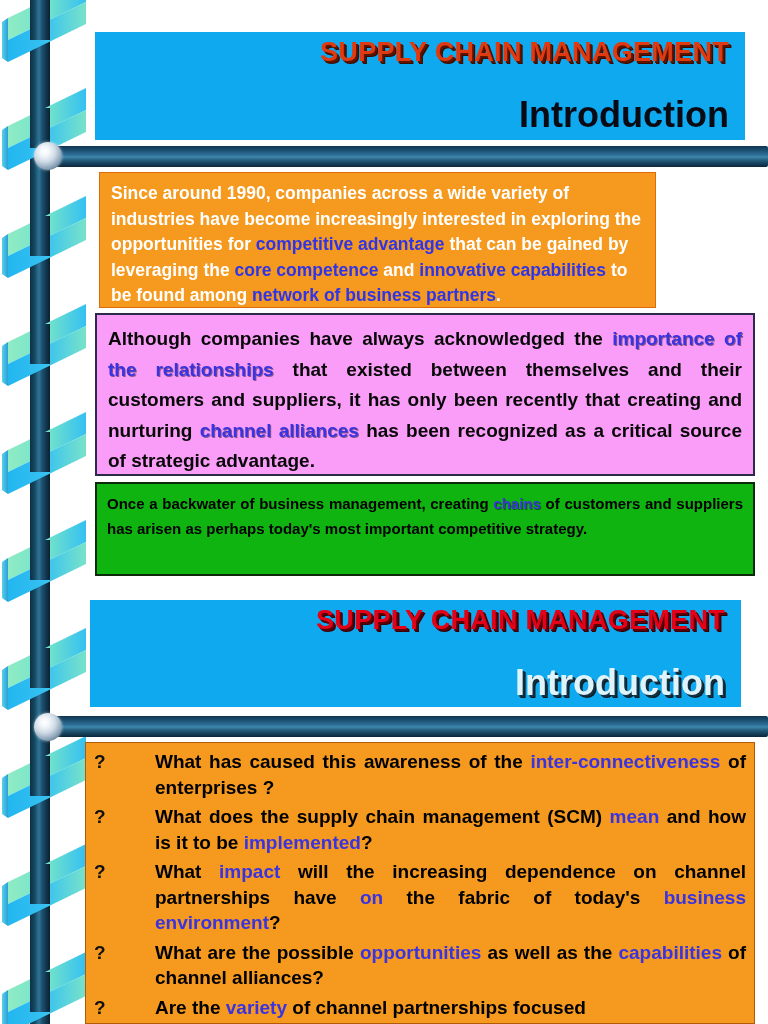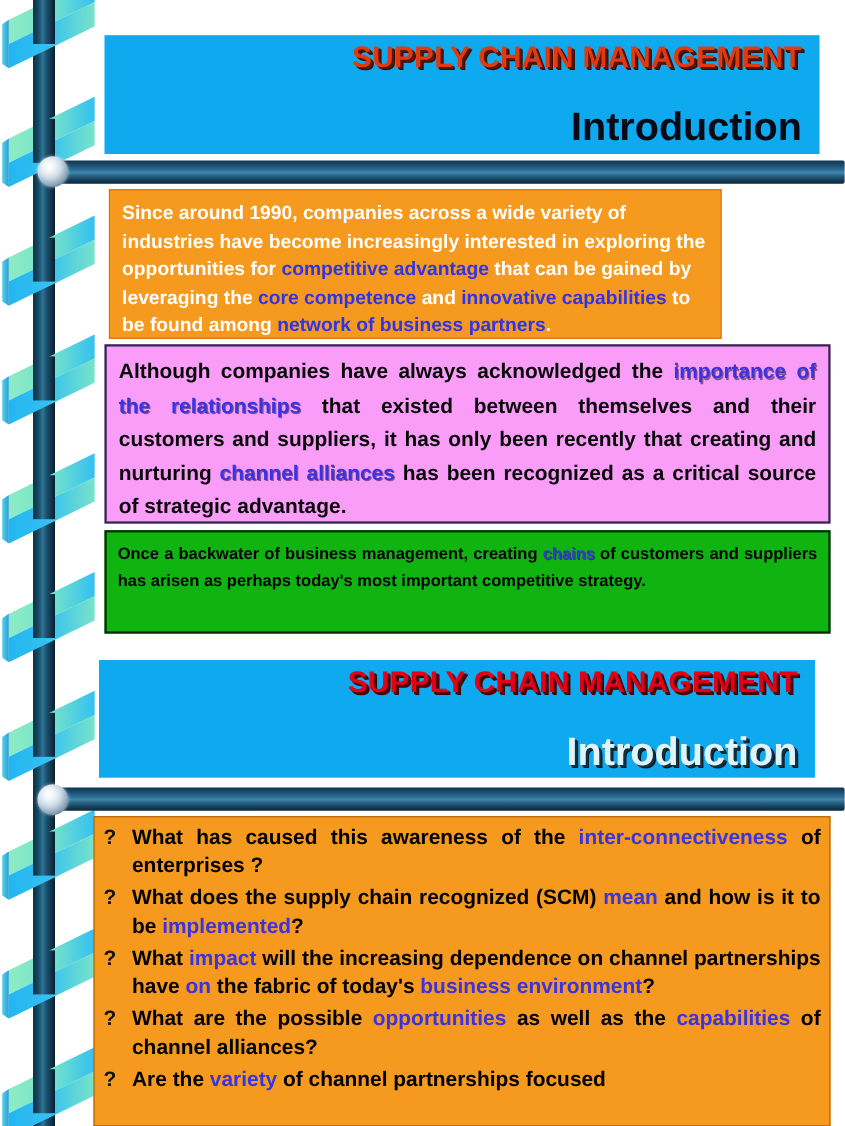--- a/index.html
+++ b/index.html
@@ -92,21 +92,21 @@
   .blue-w{color:#2f34e8;}
   .blue-k{color:#3a33e0;}
   .blue-ks{color:#3a33e0;text-shadow:1px 1px 0 rgba(0,0,0,.45);}
 
   
   .qrow{display:flex;align-items:flex-start;margin-bottom:4px;}
   .qmark{
     flex:0 0 auto;width:26px;text-align:left;
     font-weight:bold;font-size:19px;line-height:25.5px;color:#111;
   }
-  .qtext{flex:1 1 auto;text-align:justify;text-align-last:left;}
+  .qtext{flex:1 1 auto;text-align:justify;text-align-last:left;margin-left:35px;}
 </style>
 </head>
 <body>
 
 <div class="slide">
 
   <div class="ribbon-wrap">
     <svg width="95" height="1024" viewBox="0 0 95 1024" xmlns="http://www.w3.org/2000/svg">
       <defs>
         <linearGradient id="poleG" x1="0" y1="0" x2="1" y2="0">
@@ -203,21 +203,21 @@
 
   <div class="box box-qa" style="left:85px;top:742px;width:670px;height:282px;">
     <div>
 
     <div class="qrow">
           <div class="qmark">?</div>
           <div class="qtext"><span>What has caused this awareness of the </span><span class="blue-k">inter-connectiveness</span><span> of enterprises ?</span></div>
         </div>
         <div class="qrow">
           <div class="qmark">?</div>
-          <div class="qtext"><span>What does the supply chain recognized (SCM) </span><span class="blue-k">mean</span><span> and how is it to be </span><span class="blue-k">implemented</span><span>?</span></div>
+          <div class="qtext"><span>What does the supply chain management (SCM) </span><span class="blue-k">mean</span><span> and how is it to be </span><span class="blue-k">implemented</span><span>?</span></div>
         </div>
         <div class="qrow">
           <div class="qmark">?</div>
           <div class="qtext"><span>What </span><span class="blue-k">impact</span><span> will the increasing dependence on channel partnerships have </span><span class="blue-k">on</span><span> the fabric of today's </span><span class="blue-k">business environment</span><span>?</span></div>
         </div>
         <div class="qrow">
           <div class="qmark">?</div>
           <div class="qtext"><span>What are the possible </span><span class="blue-k">opportunities</span><span> as well as the </span><span class="blue-k">capabilities</span><span> of channel alliances?</span></div>
         </div>
         <div class="qrow">

